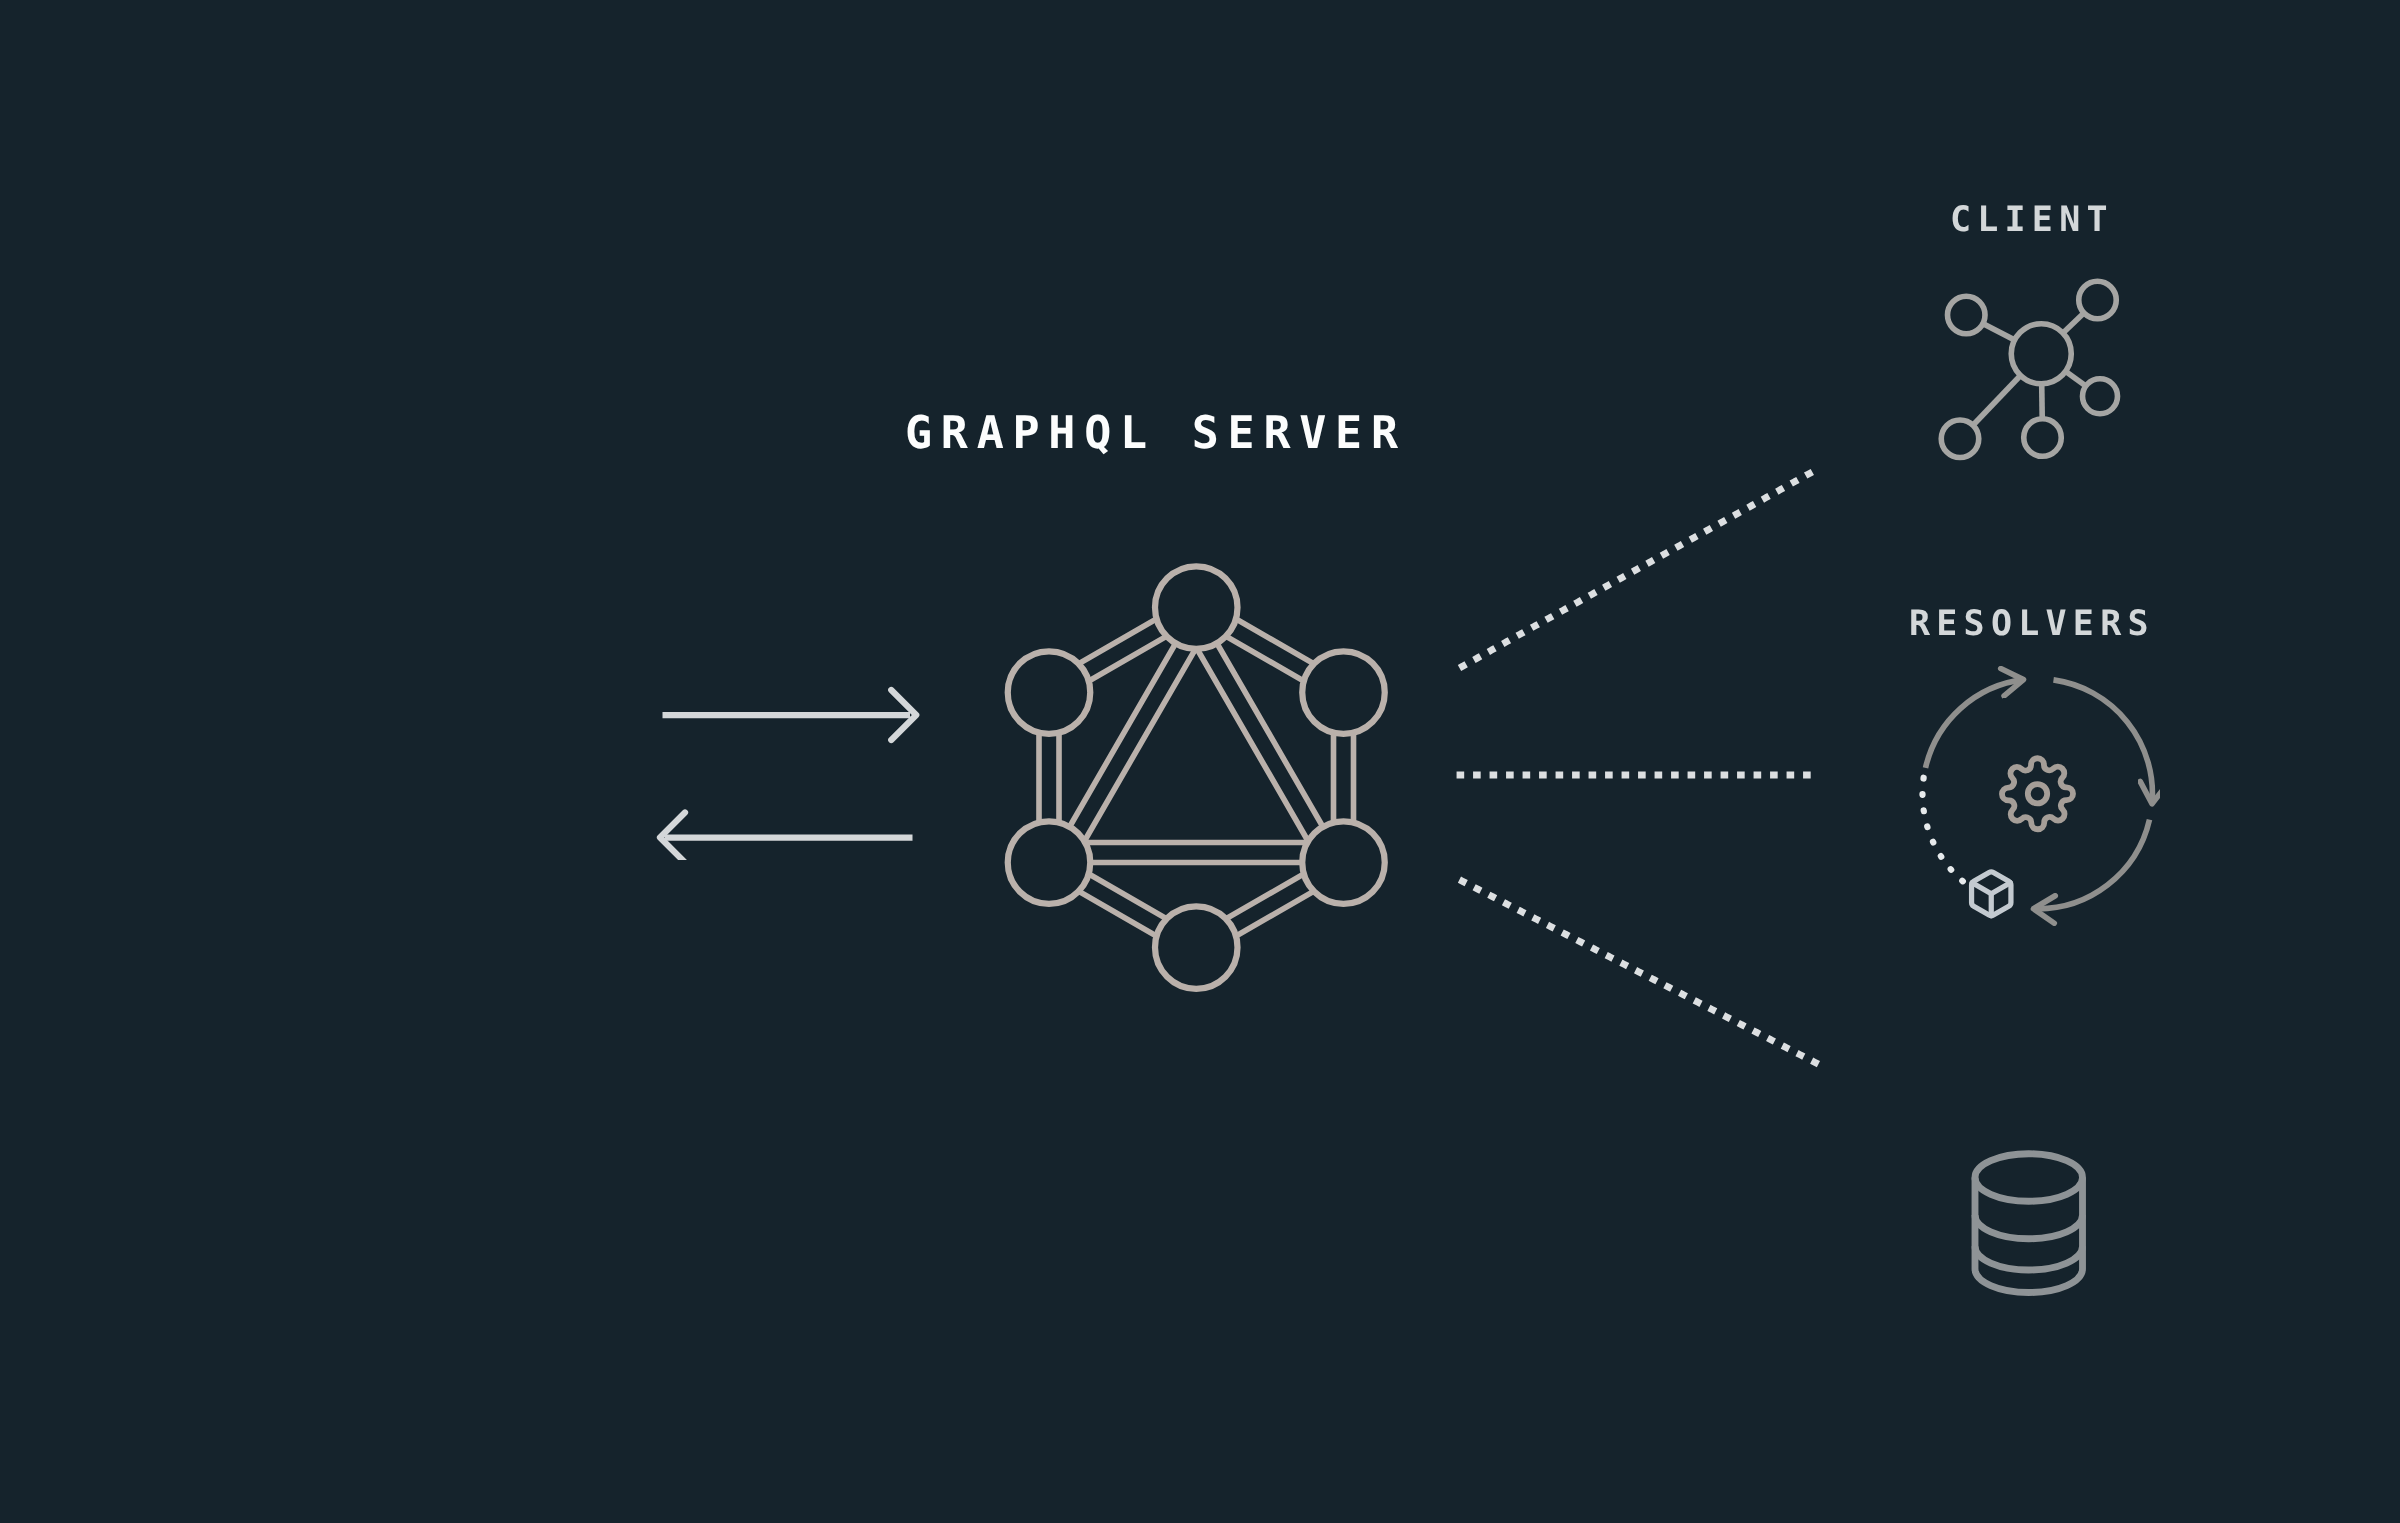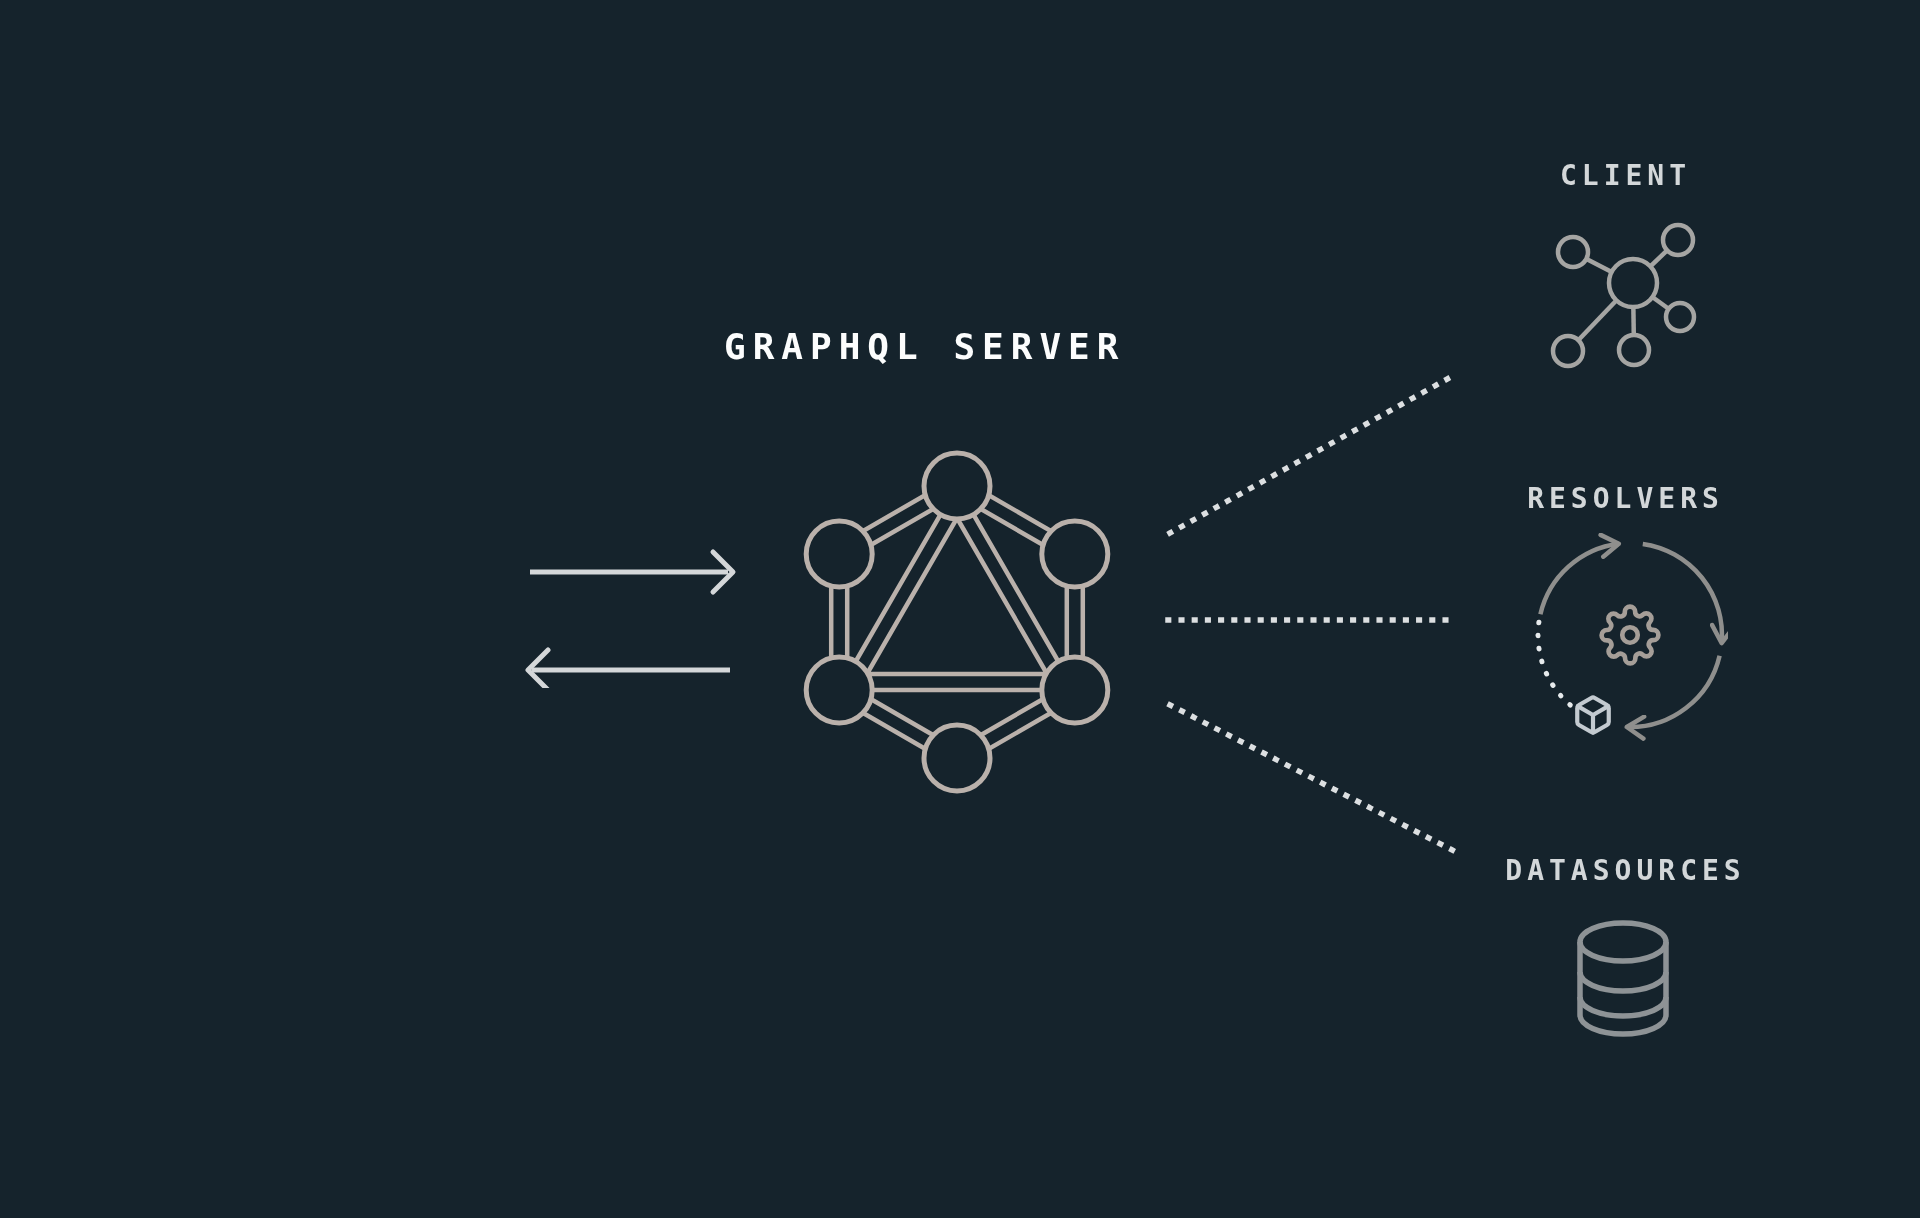--- a/index.html
+++ b/index.html
@@ -154,21 +154,20 @@
       <path d="M19.4 15a1.65 1.65 0 0 0 .33 1.82l.06.06a2 2 0 0 1 0 2.83 2 2 0 0 1-2.83 0l-.06-.06a1.65 1.65 0 0 0-1.82-.33 1.65 1.65 0 0 0-1 1.51V21a2 2 0 0 1-2 2 2 2 0 0 1-2-2v-.09A1.65 1.65 0 0 0 9 19.4a1.65 1.65 0 0 0-1.82.33l-.06.06a2 2 0 0 1-2.83 0 2 2 0 0 1 0-2.83l.06-.06a1.65 1.65 0 0 0 .33-1.82 1.65 1.65 0 0 0-1.51-1H3a2 2 0 0 1-2-2 2 2 0 0 1 2-2h.09A1.65 1.65 0 0 0 4.6 9a1.65 1.65 0 0 0-.33-1.82l-.06-.06a2 2 0 0 1 0-2.83 2 2 0 0 1 2.83 0l.06.06a1.65 1.65 0 0 0 1.82.33H9a1.65 1.65 0 0 0 1-1.51V3a2 2 0 0 1 2-2 2 2 0 0 1 2 2v.09a1.65 1.65 0 0 0 1 1.51 1.65 1.65 0 0 0 1.82-.33l.06-.06a2 2 0 0 1 2.83 0 2 2 0 0 1 0 2.83l-.06.06a1.65 1.65 0 0 0-.33 1.82V9a1.65 1.65 0 0 0 1.51 1H21a2 2 0 0 1 2 2 2 2 0 0 1-2 2h-.09a1.65 1.65 0 0 0-1.51 1z"></path>
     </g>
 
     <g class="cube-stroke" transform="translate(39,162) scale(1.75)" stroke-width="2.4" stroke-linecap="round" stroke-linejoin="round">
       <path d="M21 16V8a2 2 0 0 0-1-1.73l-7-4a2 2 0 0 0-2 0l-7 4A2 2 0 0 0 3 8v8a2 2 0 0 0 1 1.73l7 4a2 2 0 0 0 2 0l7-4A2 2 0 0 0 21 16z"></path>
       <polyline points="3.27 6.96 12 12.01 20.73 6.96"></polyline>
       <line x1="12" y1="22.08" x2="12" y2="12"></line>
     </g>
   </svg>
 
-  <div class="target-label label-datasources">DATASOURCES</div>
   <svg class="abs" style="left:1576px;top:918px;" width="94" height="120" viewBox="0 0 94 120">
     <ellipse class="db-stroke" cx="47" cy="24" rx="43" ry="19"></ellipse>
     <path class="db-stroke" d="M 4 54 A 43 19 0 0 0 90 54"></path>
     <path class="db-stroke" d="M 4 79 A 43 19 0 0 0 90 79"></path>
     <path class="db-stroke" d="M 4 24 L 4 97 A 43 19 0 0 0 90 97 L 90 24"></path>
   </svg>
 
 </div>
 
 </body></html>

